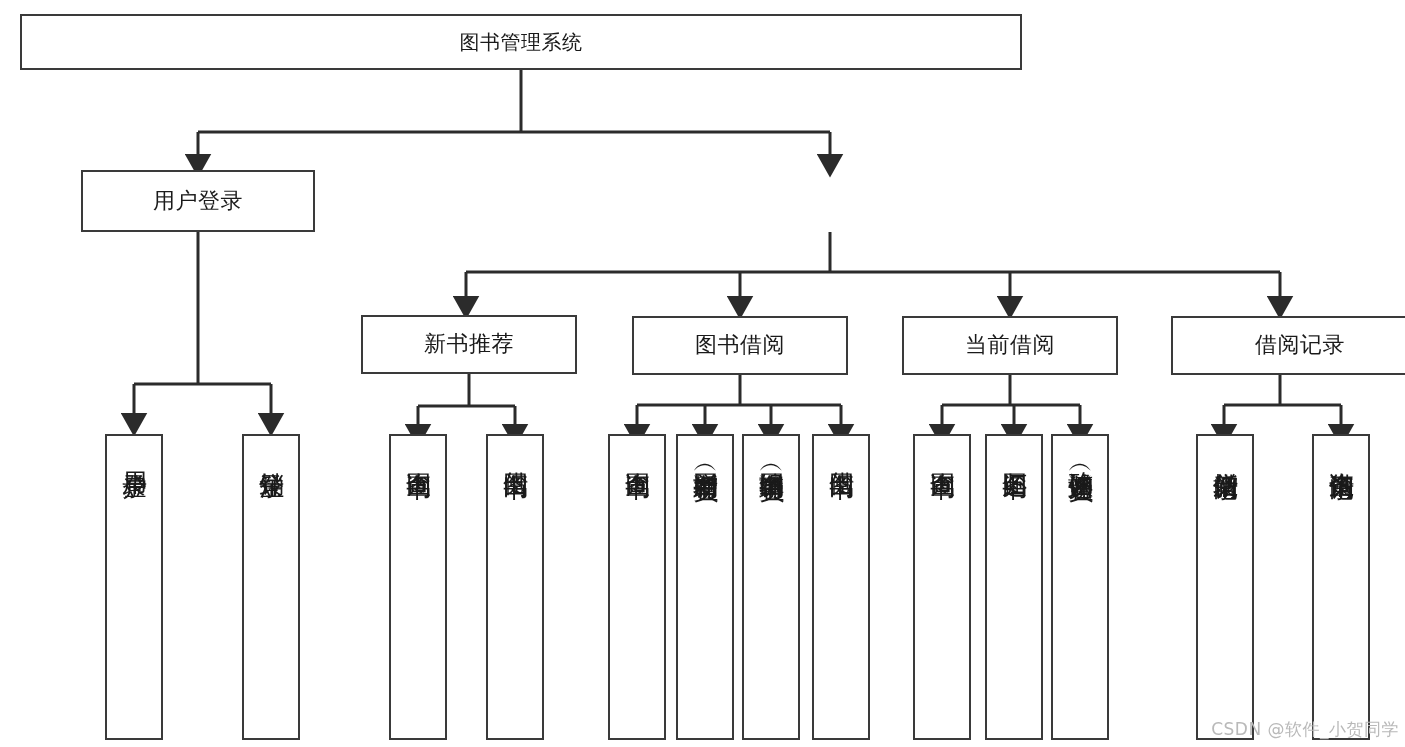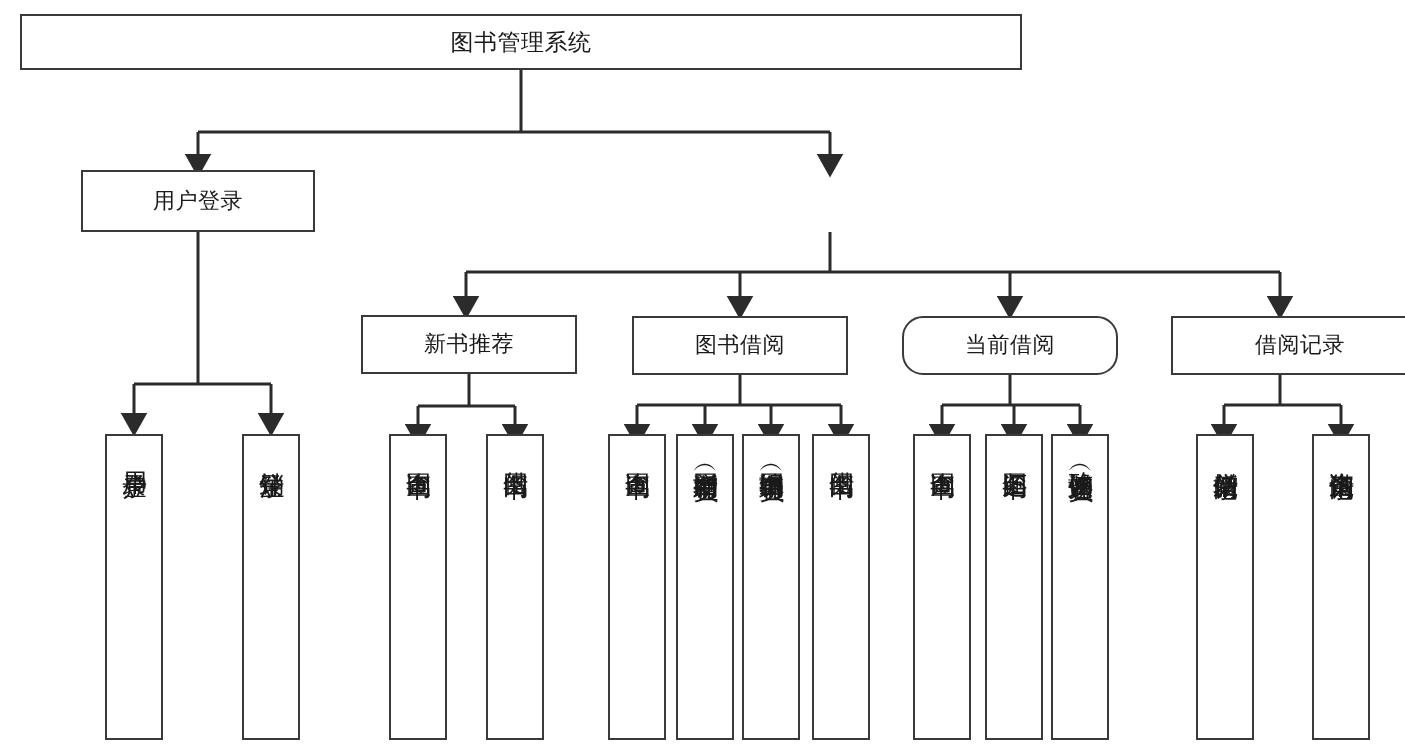--- a/index.html
+++ b/index.html
@@ -39,21 +39,21 @@
   .node .label {
     display: block;
     text-align: center;
     line-height: 1.22;
     letter-spacing: 0.5px;
   }
   .node.horizontal .label {
     font-size: 22px;
   }
   .node.root .label {
-    font-size: 23px;
+    font-size: 20px;
   }
   .node.vertical {
     align-items: flex-start;
     padding-top: 16px;
   }
   .node.vertical .label {
     writing-mode: vertical-rl;
     text-orientation: upright;
     font-size: 25px;
     line-height: 1.06;
@@ -133,21 +133,21 @@
   <div class="node horizontal" style="left:81px; top:170px; width:234px; height:62px;">
     <span class="label">用户登录</span>
   </div>
 
   <div class="node horizontal" style="left:361px; top:315px; width:216px; height:59px;">
     <span class="label">新书推荐</span>
   </div>
   <div class="node horizontal" style="left:632px; top:316px; width:216px; height:59px;">
     <span class="label">图书借阅</span>
   </div>
-  <div class="node horizontal" style="left:902px; top:316px; width:216px; height:59px;border-radius:21px;">
+  <div class="node horizontal" style="left:902px; top:316px; width:216px; height:59px;">
     <span class="label">当前借阅</span>
   </div>
   <div class="node horizontal" style="left:1171px; top:316px; width:258px; height:59px;">
     <span class="label">借阅记录</span>
   </div>
 
   <div class="node vertical" style="left:105px; top:434px; width:58px; height:306px;">
     <span class="label">用户登录</span>
   </div>
   <div class="node vertical" style="left:242px; top:434px; width:58px; height:306px;">
@@ -184,14 +184,15 @@
     <span class="label">确认归还（管理员）</span>
   </div>
 
   <div class="node vertical" style="left:1196px; top:434px; width:58px; height:306px;">
     <span class="label">新增借阅记录</span>
   </div>
   <div class="node vertical" style="left:1312px; top:434px; width:58px; height:306px;">
     <span class="label">查询借阅记录</span>
   </div>
 
+  <div id="watermark">CSDN @软件_小贺同学</div>
 
 </div>
 
 </body></html>

